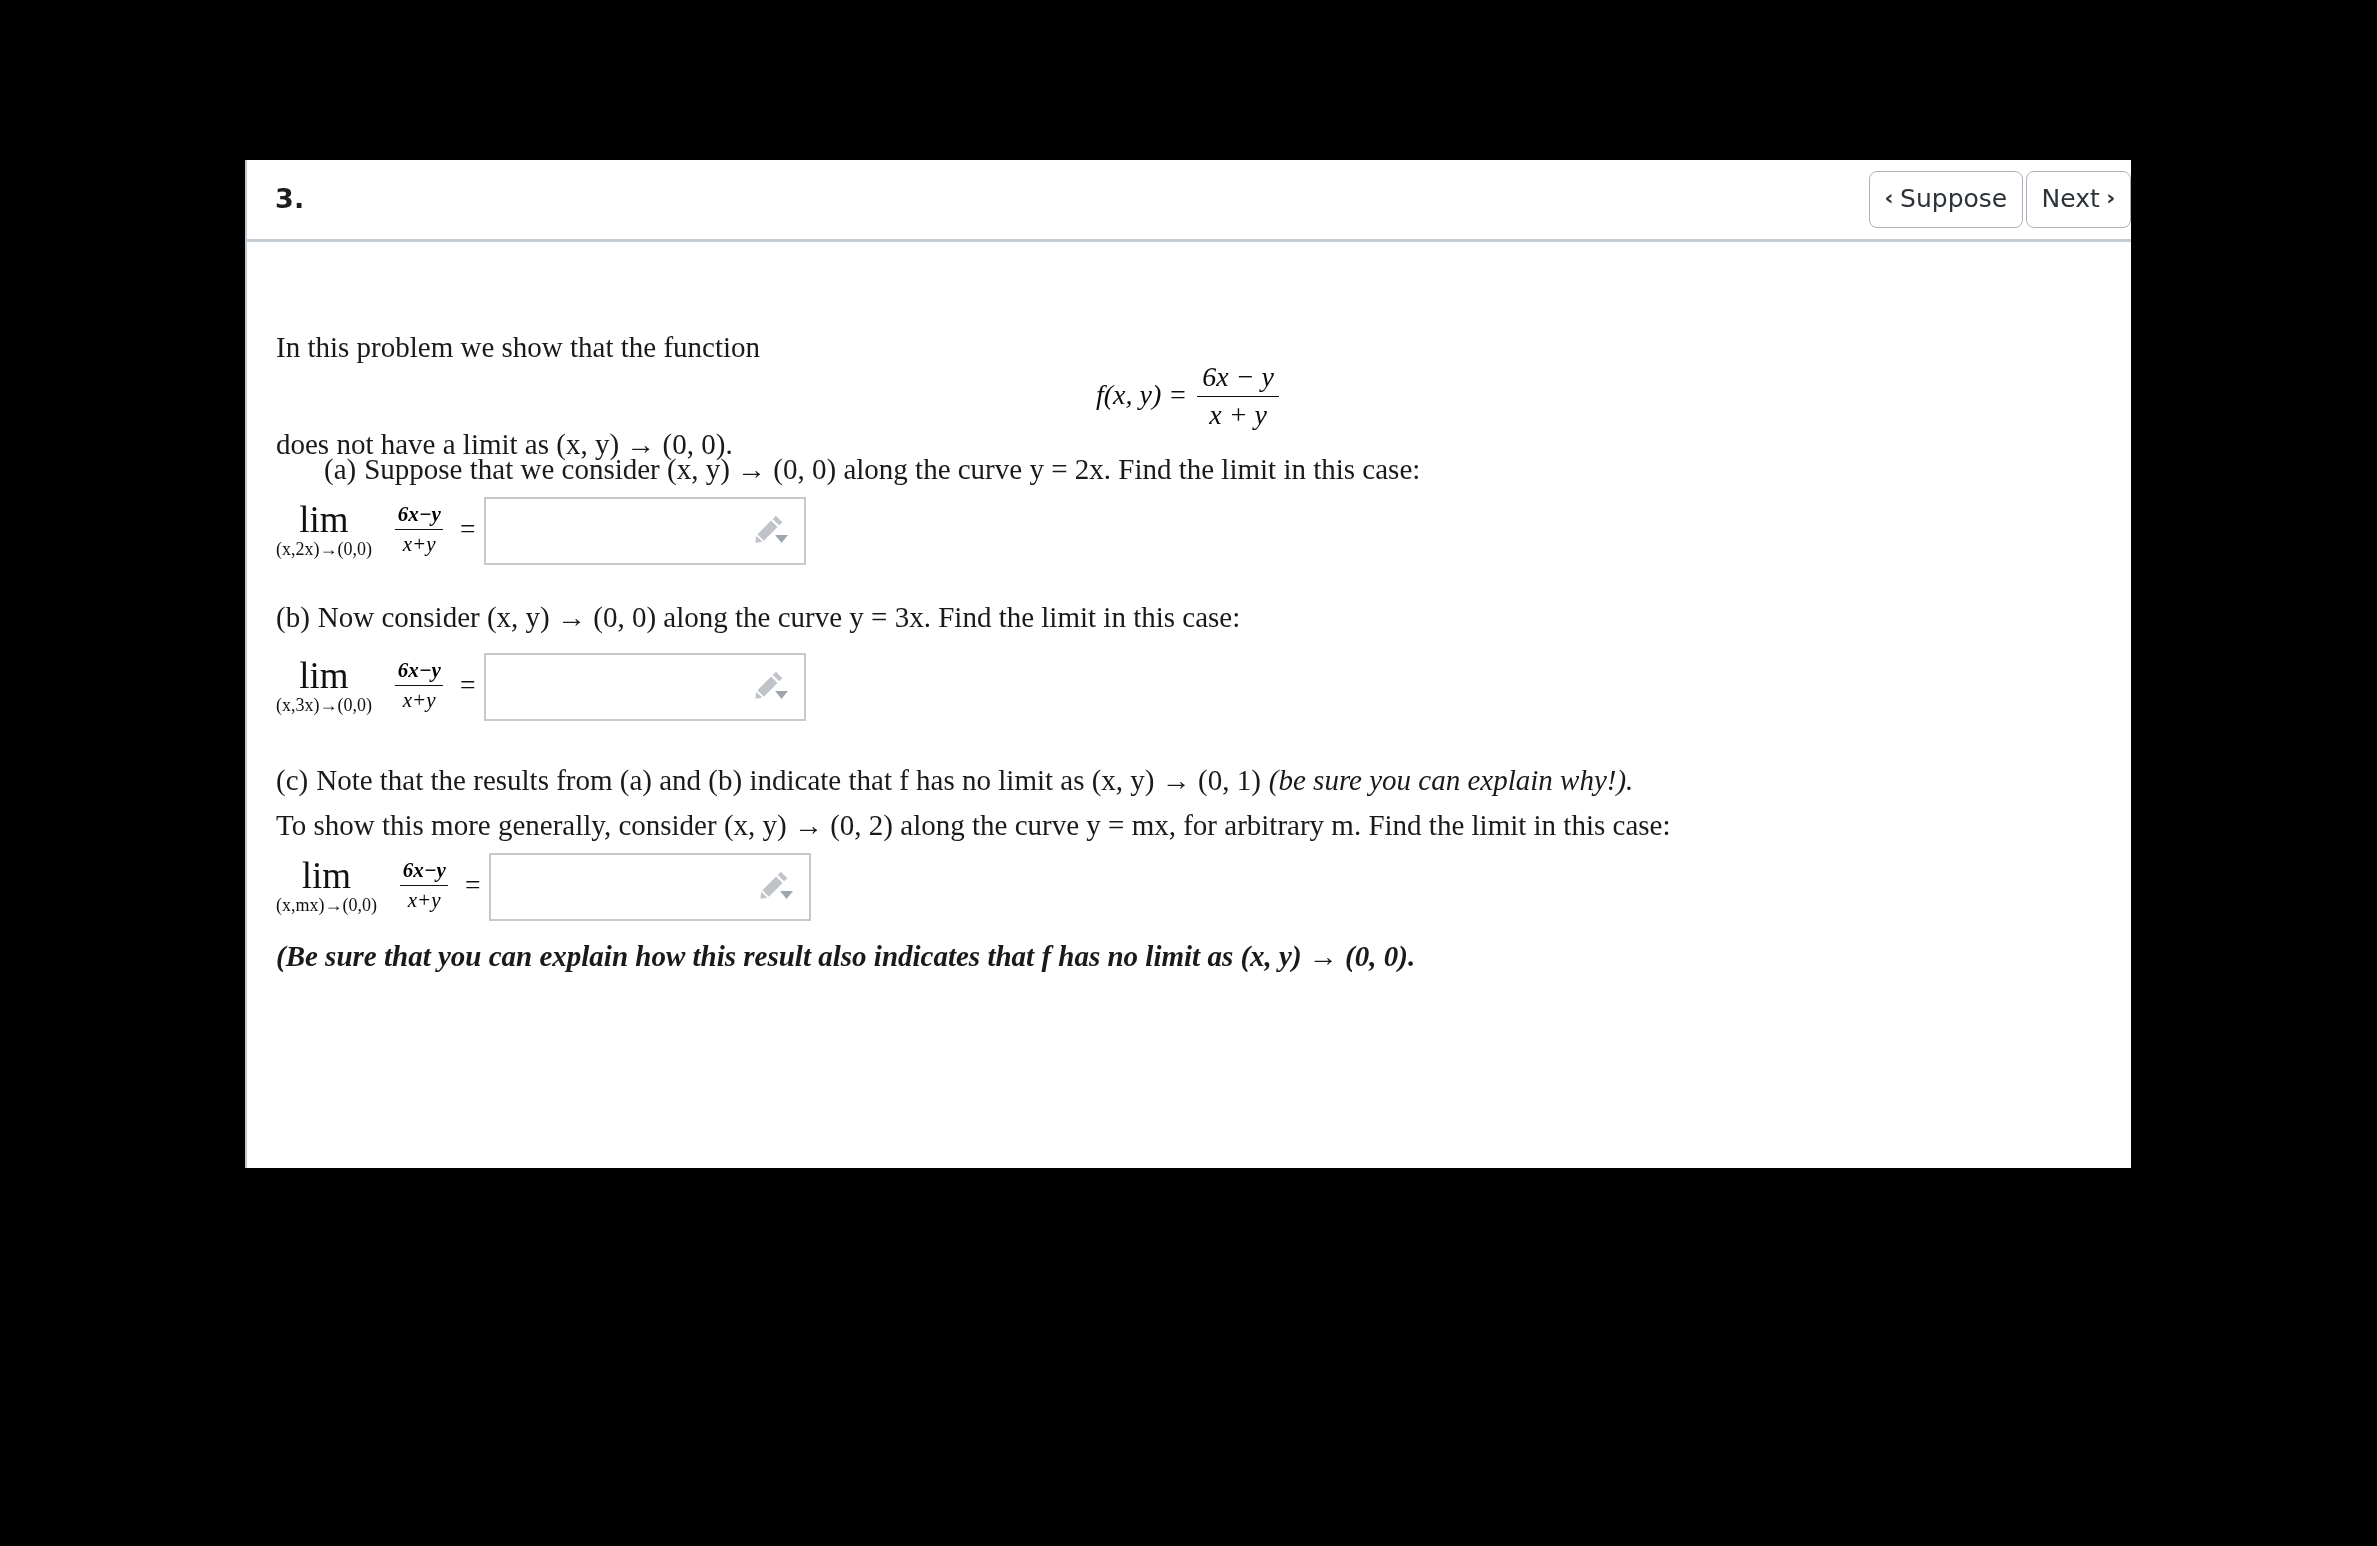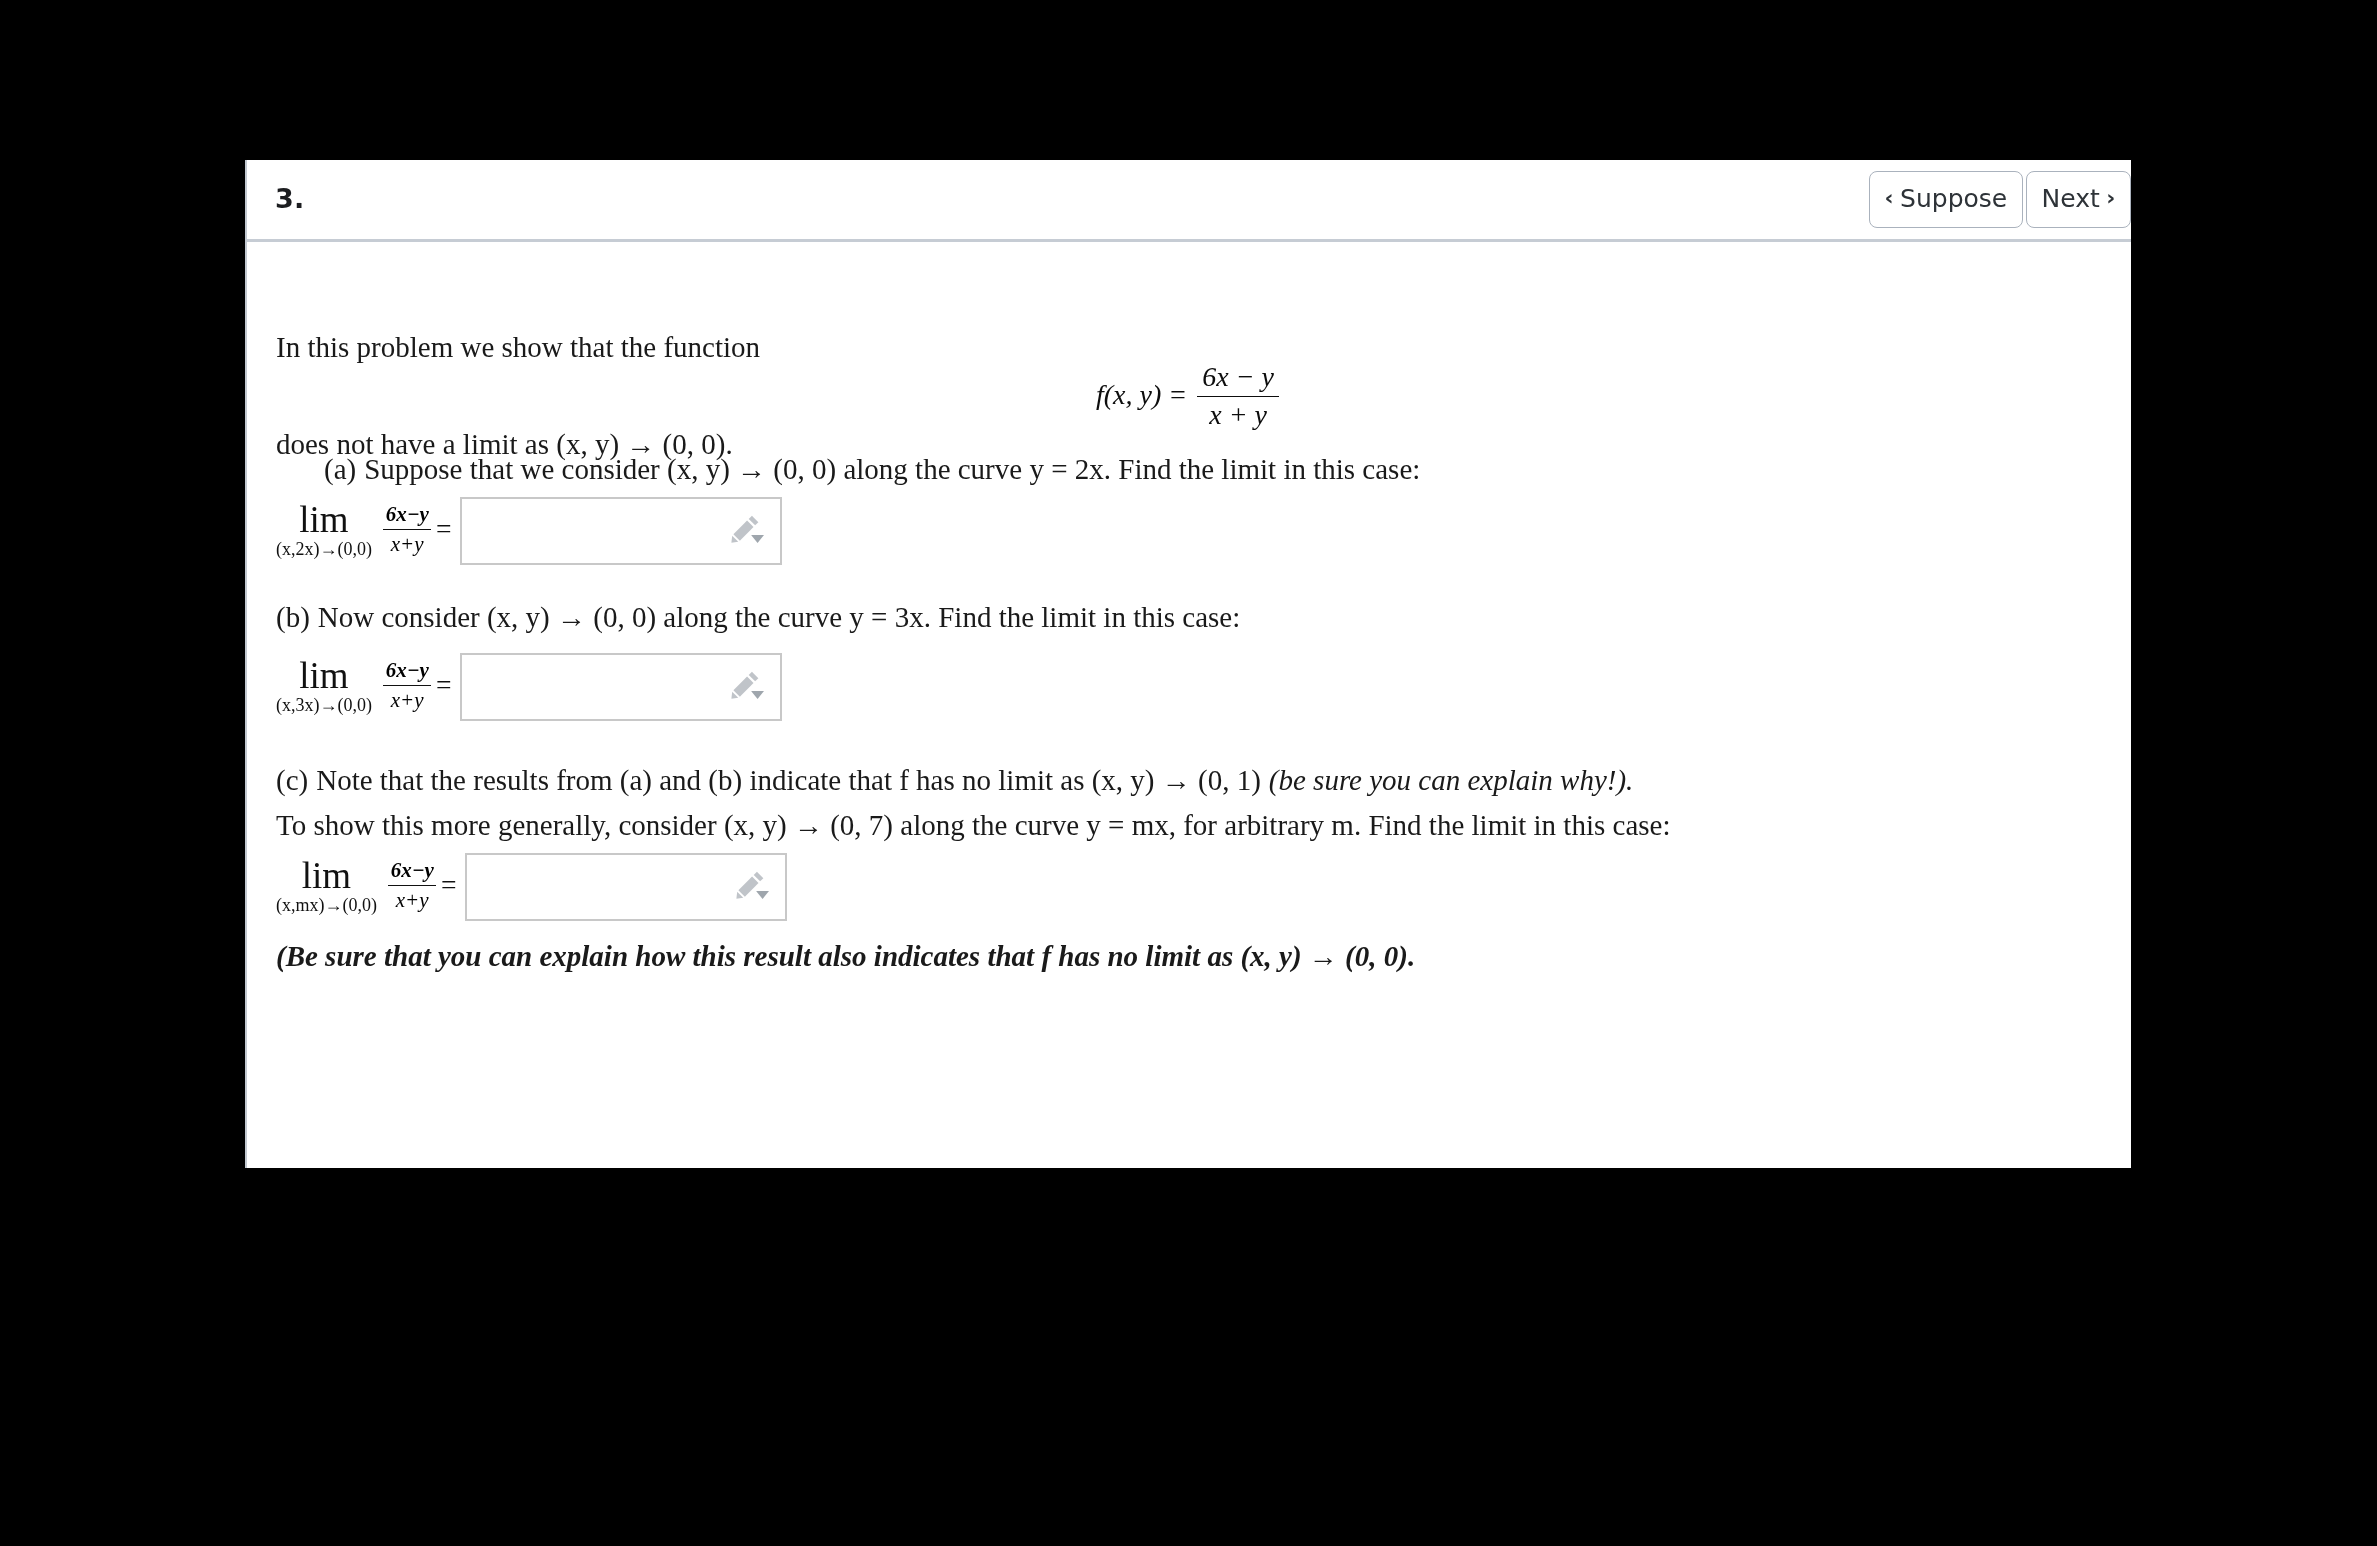--- a/index.html
+++ b/index.html
@@ -152,21 +152,21 @@
   .lim-op .lim-sub {
     display: block;
     font-size: 18px;
     line-height: 1.25;
     white-space: nowrap;
   }
   .small-frac {
     display: inline-block;
     text-align: center;
     font-size: 21px;
-    margin: 0 0;
+    margin: 0 12px;
     position: relative;
     top: -1.6px;
   }
   .small-frac .num {
     display: block;
     padding: 0 2.4px 1.6px 2.4px;
     border-bottom: 1.6px solid #111;
     font-weight: bold;
   }
   .small-frac .den {
@@ -303,21 +303,21 @@
               <polygon points="25,26 41,26 33,36" fill="#9fa6ad"></polygon>
             </svg>
           </span>
         </span>
       </div>
 
       <div class="txt" style="left:29px; top:524px;">
         <span>(c)</span><span class="sp"></span><span>Note that the results from (a) and (b) indicate that f has no limit as (x, y) → (0, 1)</span><span class="sp"></span><span class="ital">(be sure you can explain why!).</span>
       </div>
 
-      <div class="txt" style="left:29px; top:569px;">To show this more generally, consider (x, y) → (0, 7) along the curve y = mx, for arbitrary m. Find the limit in this case:</div>
+      <div class="txt" style="left:29px; top:569px;">To show this more generally, consider (x, y) → (0, 2) along the curve y = mx, for arbitrary m. Find the limit in this case:</div>
 
       <div class="limit-row" style="left:29px; top:611px;">
         <span class="lim-op">
           <span class="lim-main">lim</span>
           <span class="lim-sub">(x,mx)→(0,0)</span>
         </span>
         <span class="small-frac">
           <span class="num mi">6x−y</span>
           <span class="den mi">x+y</span>
         </span>

